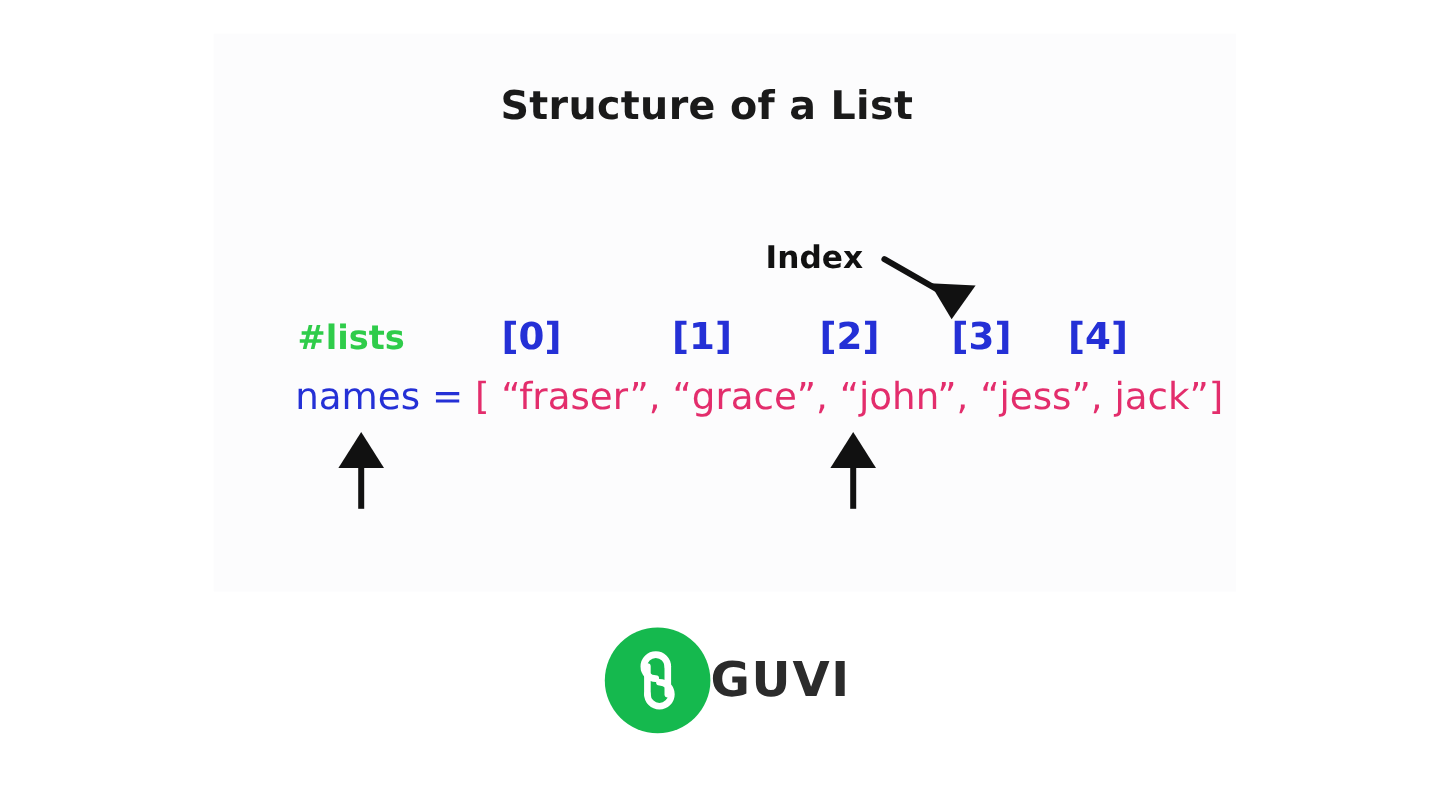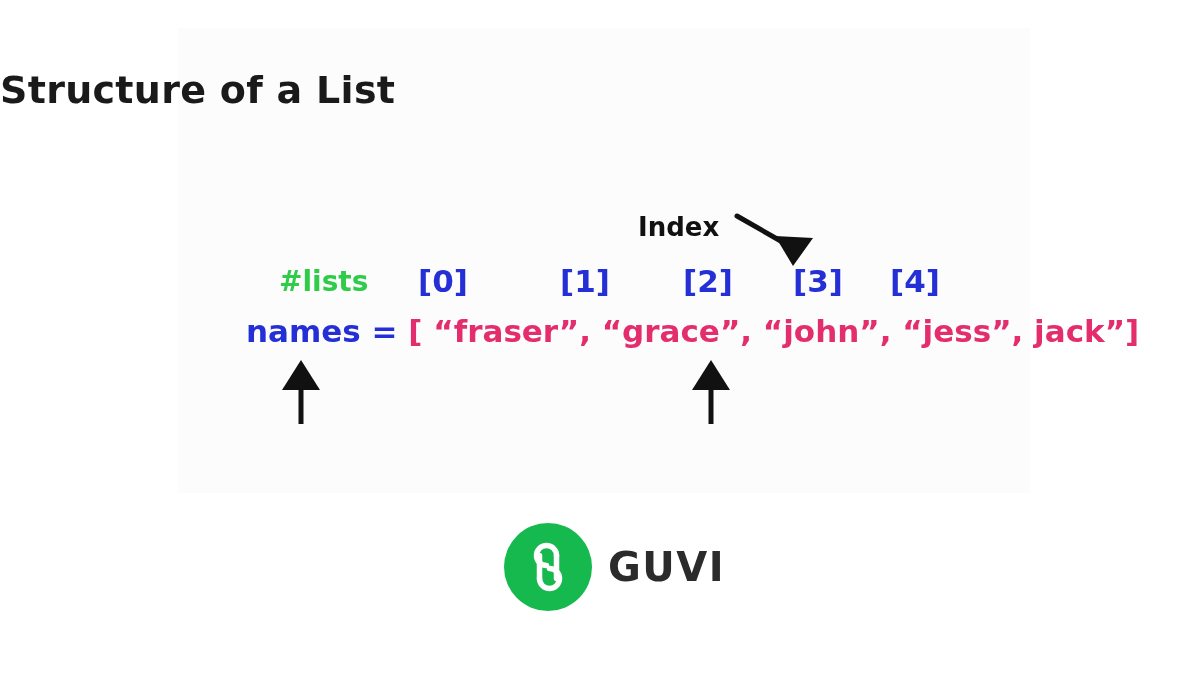--- a/index.html
+++ b/index.html
@@ -27,21 +27,22 @@
     width: 852px;
     height: 465px;
     background: #fcfcfd;
   }
 
   #title {
     position: absolute;
     left: 0;
     top: 68px;
     width: 1178px;
-    font-size: 38px;
+    text-align: center;
+    font-size: 33px;
     font-weight: bold;
     color: #1a1a1a;
     letter-spacing: 0.3px;
   }
 
   
   #index-row {
     position: absolute;
     left: 240px;
     top: 263px;
@@ -59,48 +60,47 @@
     font-weight: bold;
   }
   #lists-comment {
     position: absolute;
     left: 8px;
     top: 2px;
     color: #2fcc4a;
     font-size: 28px;
     font-weight: bold;
     white-space: nowrap;
-    margin-left: 31px;
   }
 
   
   #code-line {
     position: absolute;
     left: 246px;
     top: 316px;
     font-size: 31px;
-    font-weight: bold;
+    font-weight: normal;
     white-space: nowrap;
     line-height: 1;
   }
   .tok-name   { color: #2430d6; }
   .tok-eq     { color: #2430d6; }
   .tok-brkt   { color: #e32d6c; }
   .tok-str    { color: #e32d6c; }
   .tok-comma  { color: #e32d6c; }
 
   
   .callout-label {
     position: absolute;
     font-size: 26px;
     font-weight: bold;
     color: #111111;
     white-space: nowrap;
   }
-  #label-index       { left: 638px; top: 212px; }
+  #label-index       { left: 638px; top: 200px; }
   #label-list-name   { left: 246px; top: 432px; }
   #label-list-elems  { left: 592px; top: 432px; }
 
   
   .arrow-svg {
     position: absolute;
     overflow: visible;
   }
   #arrow-index      { left: 735px; top: 208px;  width: 100px; height: 60px; }
   #arrow-list-name  { left: 276px; top: 358px;  width: 50px;  height: 66px; }
@@ -108,21 +108,21 @@
 
   
   #logo {
     position: absolute;
     left: 504px;
     top: 521px;
     width: 200px;
     height: 92px;
     display: flex;
     align-items: center;
-    gap: 16px;
+    gap: 0;
   }
   #logo-mark {
     width: 88px;
     height: 88px;
     border-radius: 50%;
     background: #15b94e;
     position: relative;
     flex: 0 0 auto;
   }
   #logo-mark svg { position: absolute; left: 0; top: 0; }

